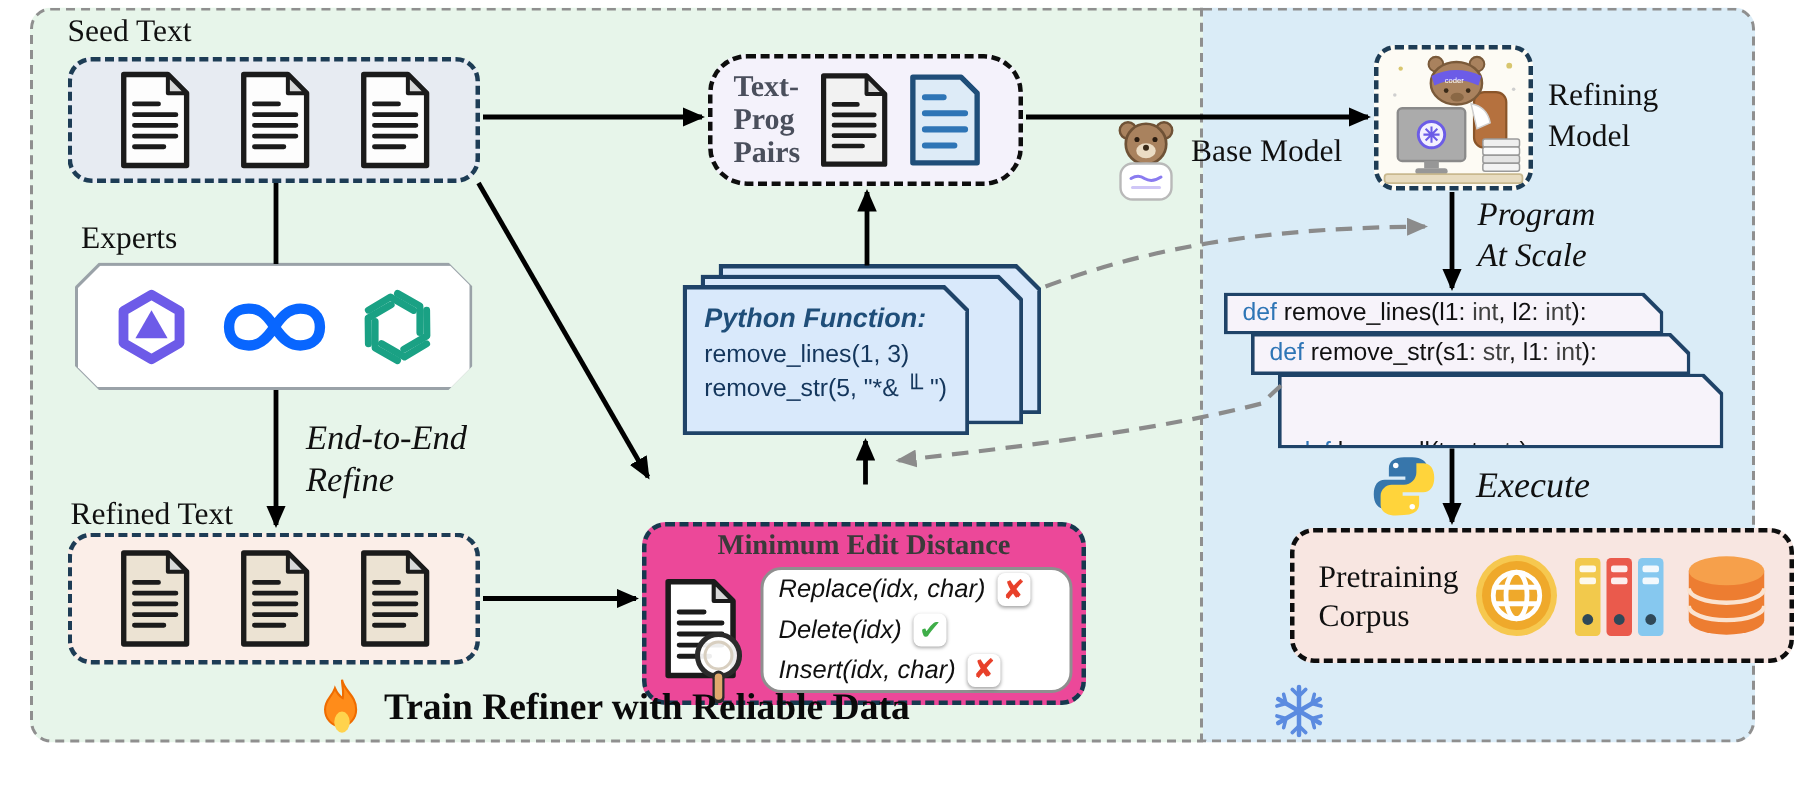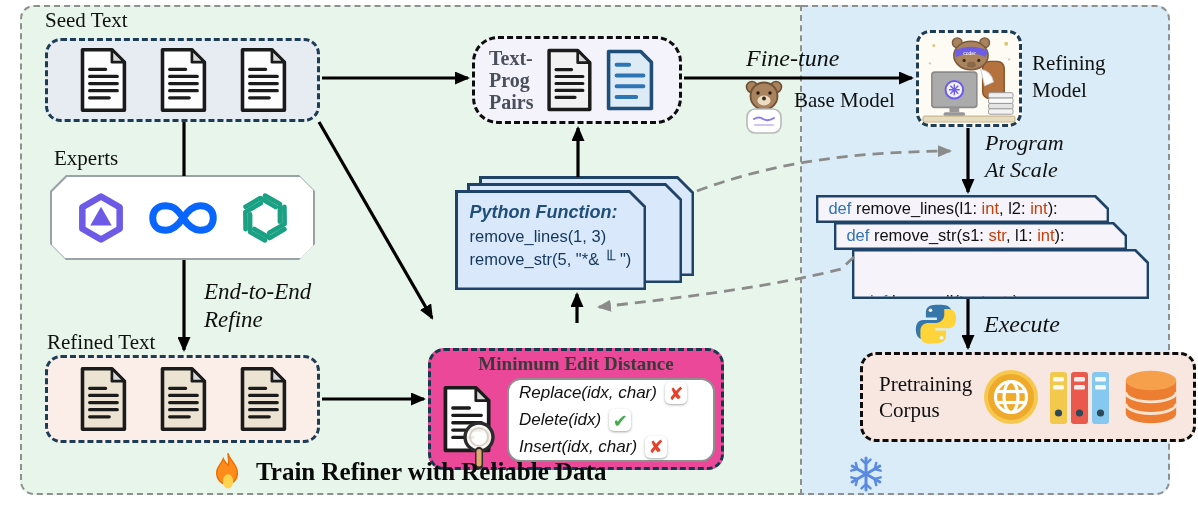--- a/index.html
+++ b/index.html
@@ -30,21 +30,21 @@
   .chamfer .inner{position:absolute;inset:2.5px;background:#d9e9fb;
      clip-path:polygon(0 0,calc(100% - 15px) 0,100% 15px,100% 100%,0 100%);}
   .pyfn-title{font-family:"Liberation Sans",sans-serif;font-weight:bold;font-style:italic;font-size:18px;color:#1f4e79;}
   .pyfn-line{font-family:"Liberation Sans",sans-serif;font-size:16.5px;color:#14365c;margin-top:4px;}
   .code-card{position:absolute;background:#1f4368;
      clip-path:polygon(0 0,calc(100% - 13px) 0,100% 13px,100% 100%,0 100%);z-index:3;}
   .code-card .inner{position:absolute;inset:2.4px;background:#f7f3fa;
      clip-path:polygon(0 0,calc(100% - 12px) 0,100% 12px,100% 100%,0 100%);
      font-family:"Liberation Sans",sans-serif;font-size:16.5px;color:#111;
      display:block;padding:2px 0 0 10px;white-space:pre;}
-  .kw{color:#2e75b6;} .ty{color:#c2410c;} .ret{color:#7030a0;}
+  .kw{color:#2e75b6;} .ty{color:#404040;} .ret{color:#7030a0;}
   .med-box{left:428px;top:324px;width:296px;height:122px;background:#ec4899;border:3.5px dashed #16384e;border-radius:16px;margin-top:24px;}
   .med-title{position:absolute;left:0;right:0;top:2px;text-align:center;font-weight:bold;font-size:19px;color:#3a3a3a;}
   .ops-box{position:absolute;left:76px;top:27px;width:208px;height:84px;background:#fff;border:2.5px solid #8f8f8f;border-radius:14px;
            display:flex;flex-direction:column;justify-content:center;padding-left:10px;box-sizing:border-box;}
   .op-row{display:flex;align-items:center;gap:8px;height:27px;
           font-family:"Liberation Sans",sans-serif;font-style:italic;font-size:17px;color:#101010;}
   .mark{display:inline-flex;align-items:center;justify-content:center;width:22px;height:22px;background:#fff;
         border-radius:5px;box-shadow:0 1px 2.5px rgba(0,0,0,.35);font-size:18px;font-weight:bold;
         font-family:"DejaVu Sans",sans-serif;font-style:normal;}
   .mark-red{color:#e8402a;} .mark-green{color:#3fae49;}
@@ -250,21 +250,20 @@
             <path d="M18 8 L13.5 3.6 M18 8 L22.5 3.6" fill="none" stroke-width="2.4"></path>
           </g>
         <g transform="rotate(300 18 18)">
             <line x1="18" y1="18" x2="18" y2="2"></line>
             <path d="M18 8 L13.5 3.6 M18 8 L22.5 3.6" fill="none" stroke-width="2.4"></path>
           </g>
       </g>
     </svg>
   </div>
 
-  <div class="abs ann" style="left:746px;top:44px;font-size:24px;">Fine-tune</div>
 
   <svg class="abs z3" style="left:740px;top:79px;" width="48" height="56" viewBox="0 0 48 56">
     <circle cx="12" cy="8" r="5.5" fill="#a9825e" stroke="#6f5236" stroke-width="1.6"></circle>
     <circle cx="36" cy="8" r="5.5" fill="#a9825e" stroke="#6f5236" stroke-width="1.6"></circle>
     <circle cx="24" cy="17" r="13.5" fill="#a9825e" stroke="#6f5236" stroke-width="1.8"></circle>
     <ellipse cx="24" cy="21.5" rx="6.5" ry="5" fill="#ebdcc4"></ellipse>
     <circle cx="24" cy="19.5" r="2" fill="#3a2a18"></circle>
     <circle cx="18" cy="14" r="1.7" fill="#2b1d10"></circle>
     <circle cx="30" cy="14" r="1.7" fill="#2b1d10"></circle>
     <rect x="7" y="30" width="34" height="24" rx="8" fill="#fff" stroke="#b9b9b9" stroke-width="1.6"></rect>

